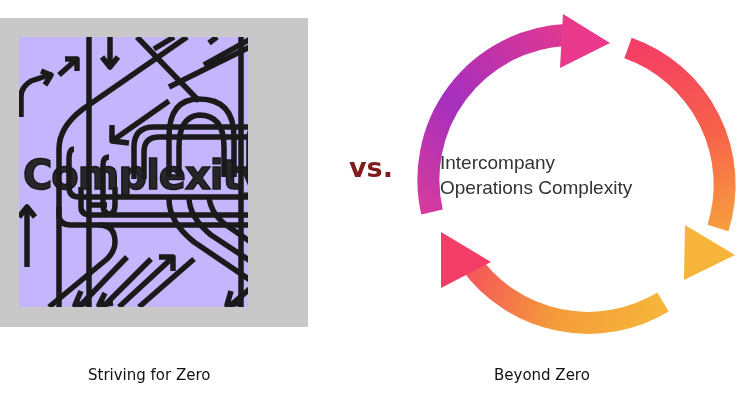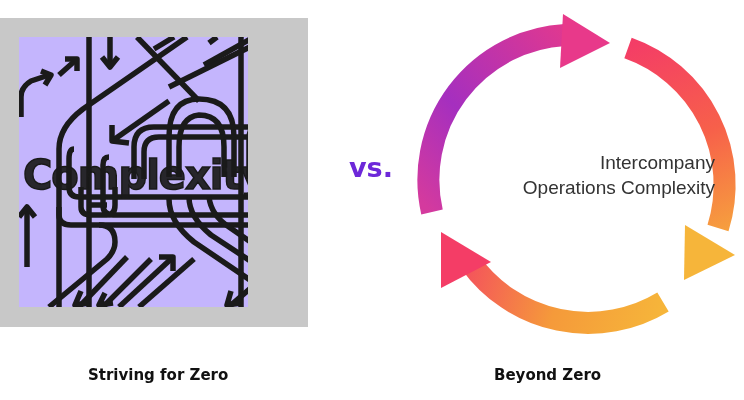--- a/index.html
+++ b/index.html
@@ -1,23 +1,23 @@
 <!DOCTYPE html>
 <html><head>
   <meta charset="utf-8">
   <style>
     html, body { margin: 0; padding: 0; background: #ffffff; }
     body { width: 744px; height: 400px; position: relative; overflow: hidden; font-family: "Liberation Sans", sans-serif; }
     .left-frame { position: absolute; left: 0; top: 18px; width: 308px; height: 309px; background: #c8c8c8; }
     .left-art { position: absolute; left: 19px; top: 19px; width: 229px; height: 270px; background: #c4b5fd; overflow: hidden; }
     .left-art svg { display: block; }
-    .vs { position: absolute; left: 349px; top: 152px; font-family: "DejaVu Sans", sans-serif; font-weight: bold; font-size: 27px; color: #6d28d9; letter-spacing: 0px; }
+    .vs { position: absolute; left: 349px; top: 152px; font-family: "DejaVu Sans", sans-serif; font-weight: bold; font-size: 27px; color: #7f1d1d; letter-spacing: 0px; }
     .cycle { position: absolute; left: 410px; top: 0; width: 334px; height: 340px; }
-    .center-text { position: absolute; left: 440px; top: 150px; width: 275px; text-align: right; font-family: "Liberation Sans", sans-serif; font-weight: normal; font-size: 19px; line-height: 25px; color: #333333; }
-    .caption { position: absolute; top: 366px; font-family: "DejaVu Sans", sans-serif; font-weight: bold; font-size: 15px; color: #111111; }
+    .center-text { position: absolute; left: 440px; top: 150px; width: 275px; text-align: left; font-family: "Liberation Sans", sans-serif; font-weight: normal; font-size: 19px; line-height: 25px; color: #333333; }
+    .caption { position: absolute; top: 366px; font-family: "DejaVu Sans", sans-serif; font-weight: normal; font-size: 15px; color: #111111; }
     .caption-left { left: 88px; }
     .caption-right { left: 494px; }
   </style>
 </head>
 <body>
 
 <div class="left-frame">
   <div class="left-art">
     <svg width="271" height="270" viewBox="0 0 271 270" xmlns="http://www.w3.org/2000/svg">
       <g fill="none" stroke="#1a1a1a" stroke-width="5.5" stroke-linecap="butt" stroke-linejoin="round">

